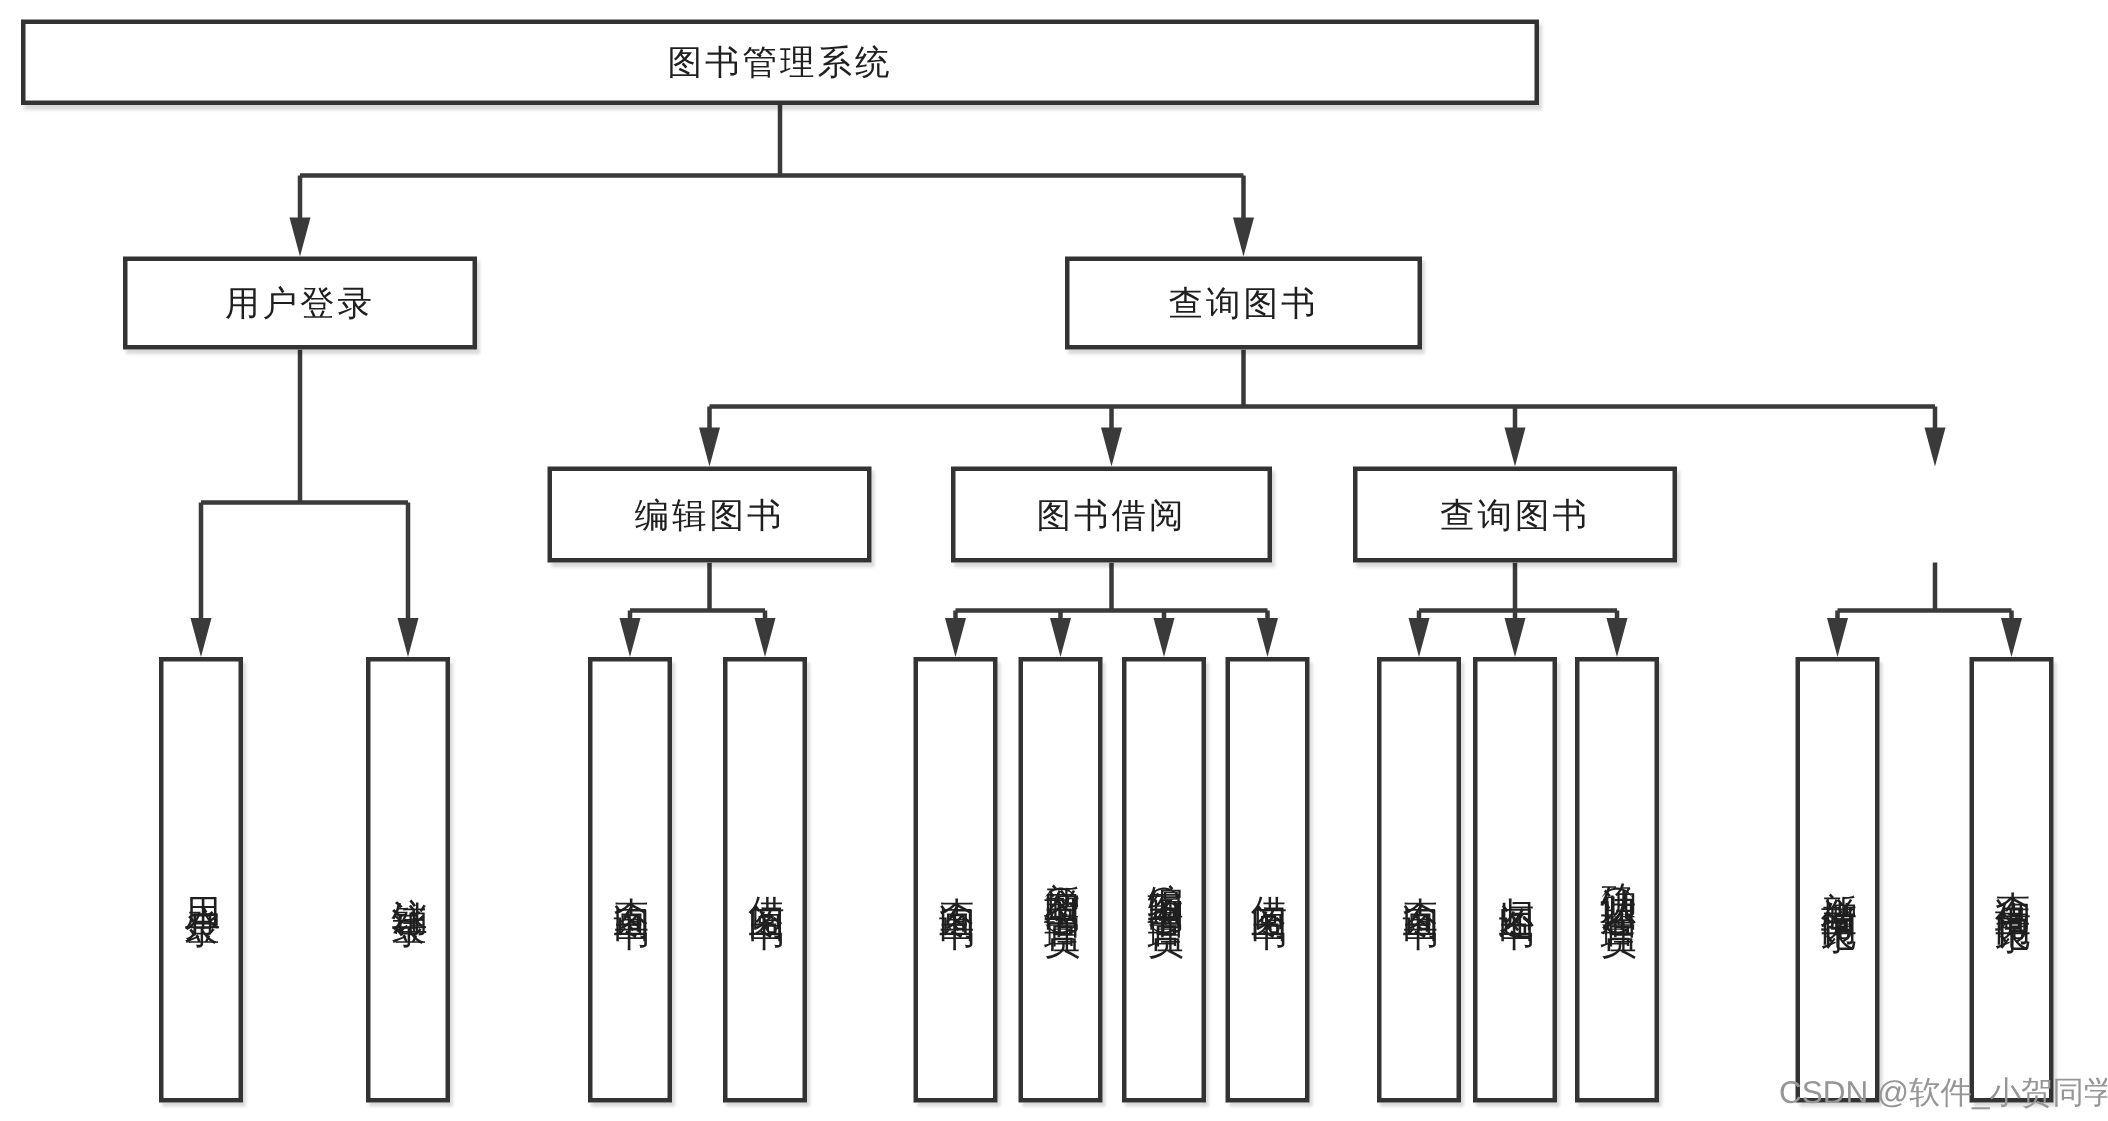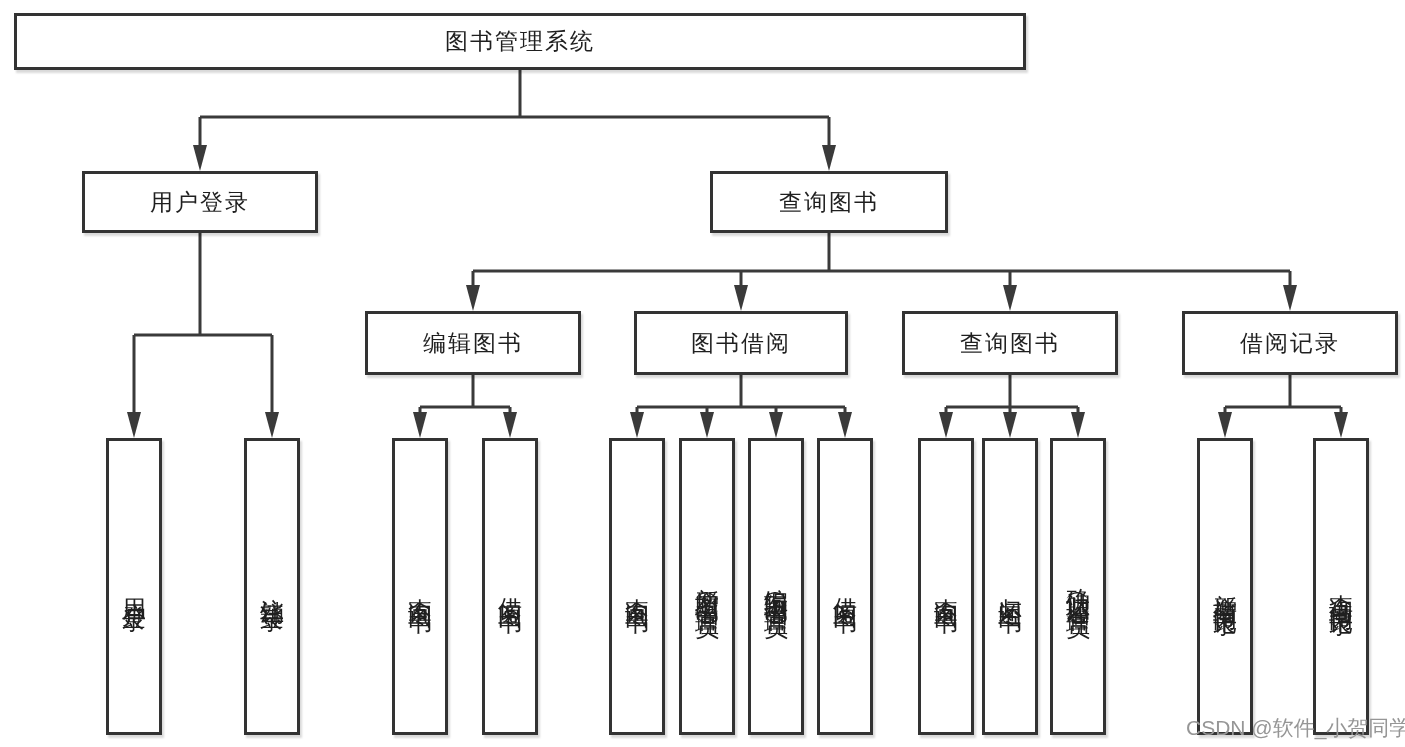--- a/index.html
+++ b/index.html
@@ -113,23 +113,20 @@
 
   <div class="node" style="left:365px;top:311px;width:216px;height:64px">
     <span>编辑图书</span>
   </div>
   <div class="node" style="left:634px;top:311px;width:214px;height:64px">
     <span>图书借阅</span>
   </div>
   <div class="node" style="left:902px;top:311px;width:216px;height:64px">
     <span>查询图书</span>
   </div>
-  <div class="node" style="left:1182px;top:311px;width:216px;height:64px">
-    <span>借阅记录</span>
-  </div>
 
   <div class="node v" style="left:106px;top:438px;width:56px;height:297px">
     <span>用户登录</span>
   </div>
   <div class="node v" style="left:244px;top:438px;width:56px;height:297px">
     <span>注销登录</span>
   </div>
   <div class="node v" style="left:392px;top:438px;width:56px;height:297px">
     <span>查询图书</span>
   </div>

